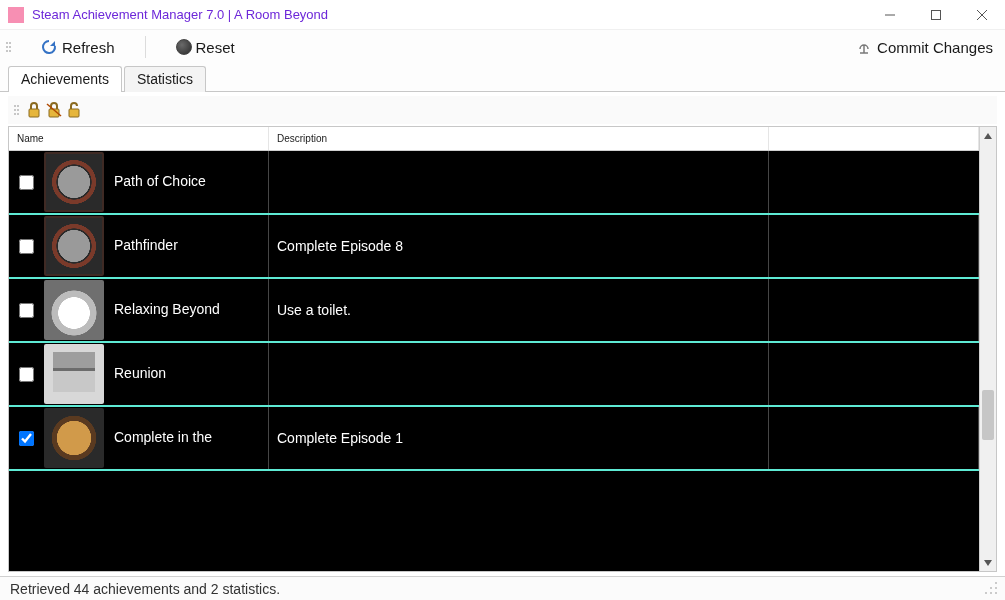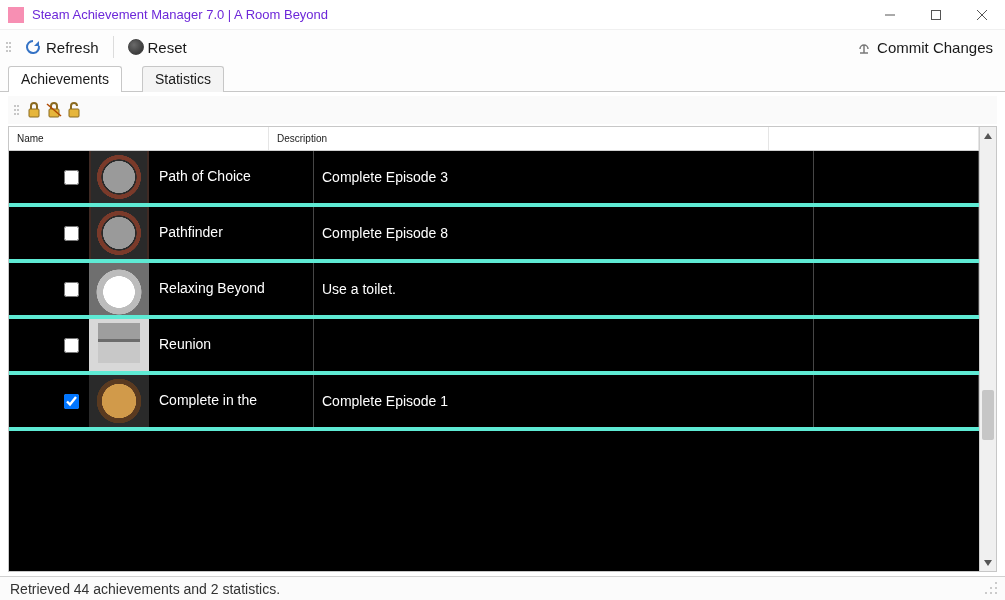--- a/index.html
+++ b/index.html
@@ -49,21 +49,21 @@
     font-size: 12px;
     cursor: default;
   }
 
   
   .toolbar {
     height: 34px;
     display: flex;
     align-items: center;
     padding: 0 6px;
-    gap: 4px;
+    gap: 20px;
     background: #fdfdfd;
   }
   .tb-grip {
     width: 6px;
     height: 22px;
     display: flex;
     flex-direction: column;
     justify-content: center;
     gap: 2px;
     margin-right: 2px;
@@ -106,21 +106,21 @@
   }
 
   
   .tabbar {
     height: 28px;
     display: flex;
     align-items: flex-end;
     padding: 0 8px;
     border-bottom: 1px solid #c7c7c7;
     background: #fdfdfd;
-    gap: 20px;
+    gap: 2px;
   }
   .tab {
     padding: 4px 12px 5px;
     border: 1px solid #c7c7c7;
     border-bottom: none;
     border-radius: 3px 3px 0 0;
     background: #f4f4f4;
     position: relative;
     top: 1px;
     cursor: pointer;
@@ -178,23 +178,22 @@
     align-items: center;
   }
   .tbody {
     flex: 1;
     overflow: hidden;
     background: #000000;
   }
   .row {
     display: grid;
     grid-template-columns: 260px 500px 1fr;
-    height: 56px;
-    border-bottom: 4px solid #5eead4;
-    padding-left: 45px;
+    height: 64px;
+    border-bottom: 2px solid #5eead4;
   }
   .cell {
     display: flex;
     align-items: center;
     padding: 0 8px;
     color: #ffffff;
     font-size: 14px;
     border-right: 1px solid #464646;
     overflow: hidden;
   }
@@ -403,21 +402,20 @@
         </div>
       <div class="th"></div>
     </div>
     <div class="tbody" id="tbody">
         <div class="row">
           <div class="cell namecell">
             <input type="checkbox" style="">
             <div class="ach-icon ach-circle"></div>
             <div class="name-text">Path of Choice</div>
           </div>
-          <div class="cell">Complete Episode 3</div>
           <div class="cell"></div>
         </div>
         <div class="row">
           <div class="cell namecell">
             <input type="checkbox" style="">
             <div class="ach-icon ach-circle"></div>
             <div class="name-text">Pathfinder</div>
           </div>
           <div class="cell">Complete Episode 8</div>
           <div class="cell"></div>

